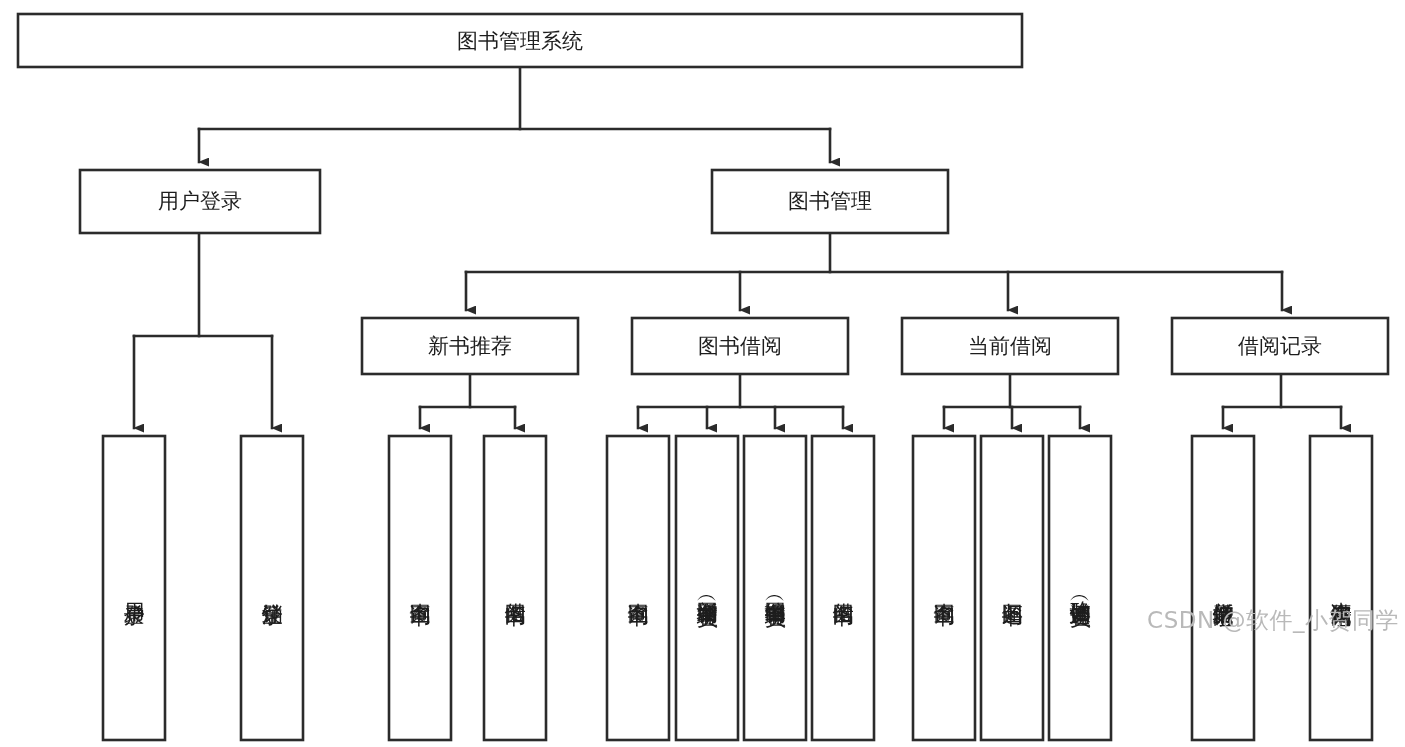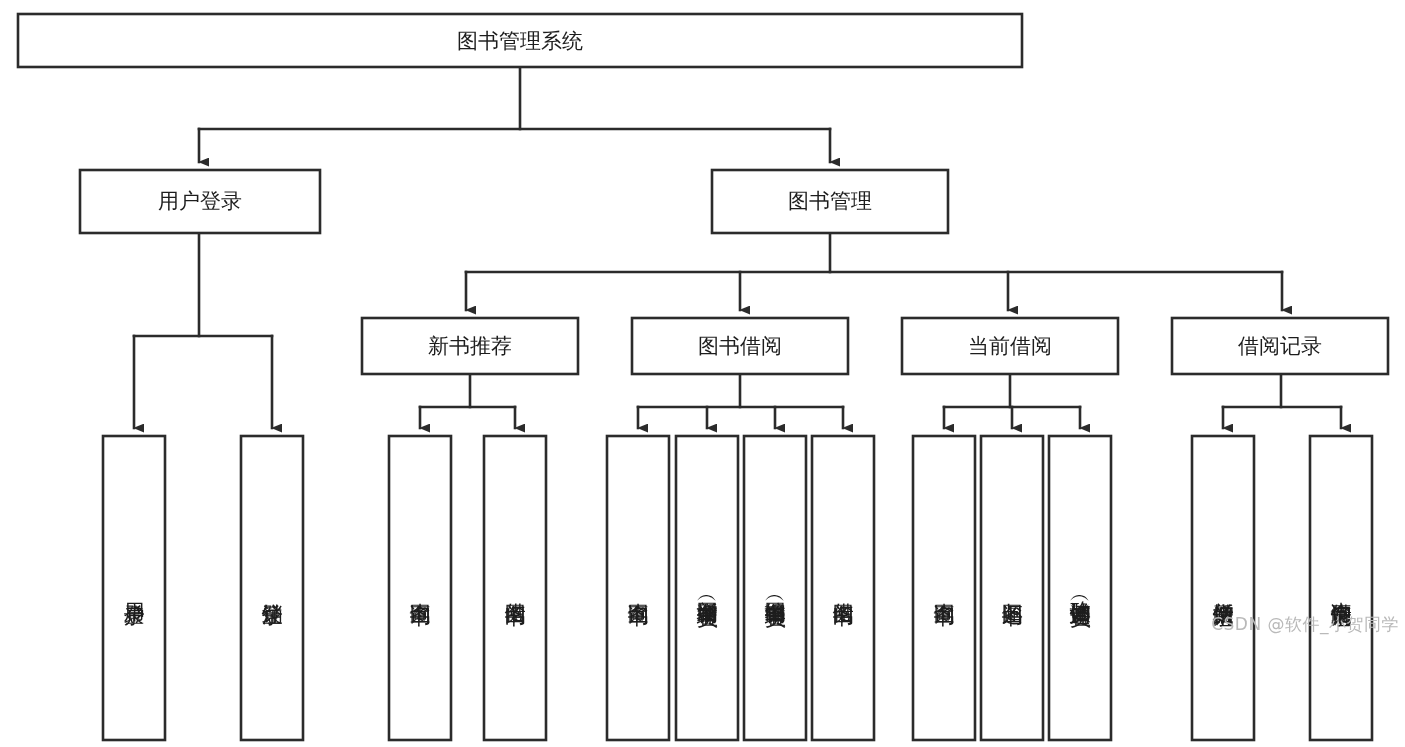--- a/index.html
+++ b/index.html
@@ -62,21 +62,21 @@
     letter-spacing: 1px;
     white-space: nowrap;
     text-align: center;
     pointer-events: none;
   }
   #watermark {
     position: absolute;
     right: 6px;
     bottom: 6px;
     font-family: "DejaVu Sans", "Liberation Sans", sans-serif;
-    font-size: 17px;
+    font-size: 23px;
     color: #b9b9b9;
     letter-spacing: 0.5px;
     white-space: nowrap;
   }
 </style>
 </head>
 <body>
 
 <div id="diagram-root">
 

